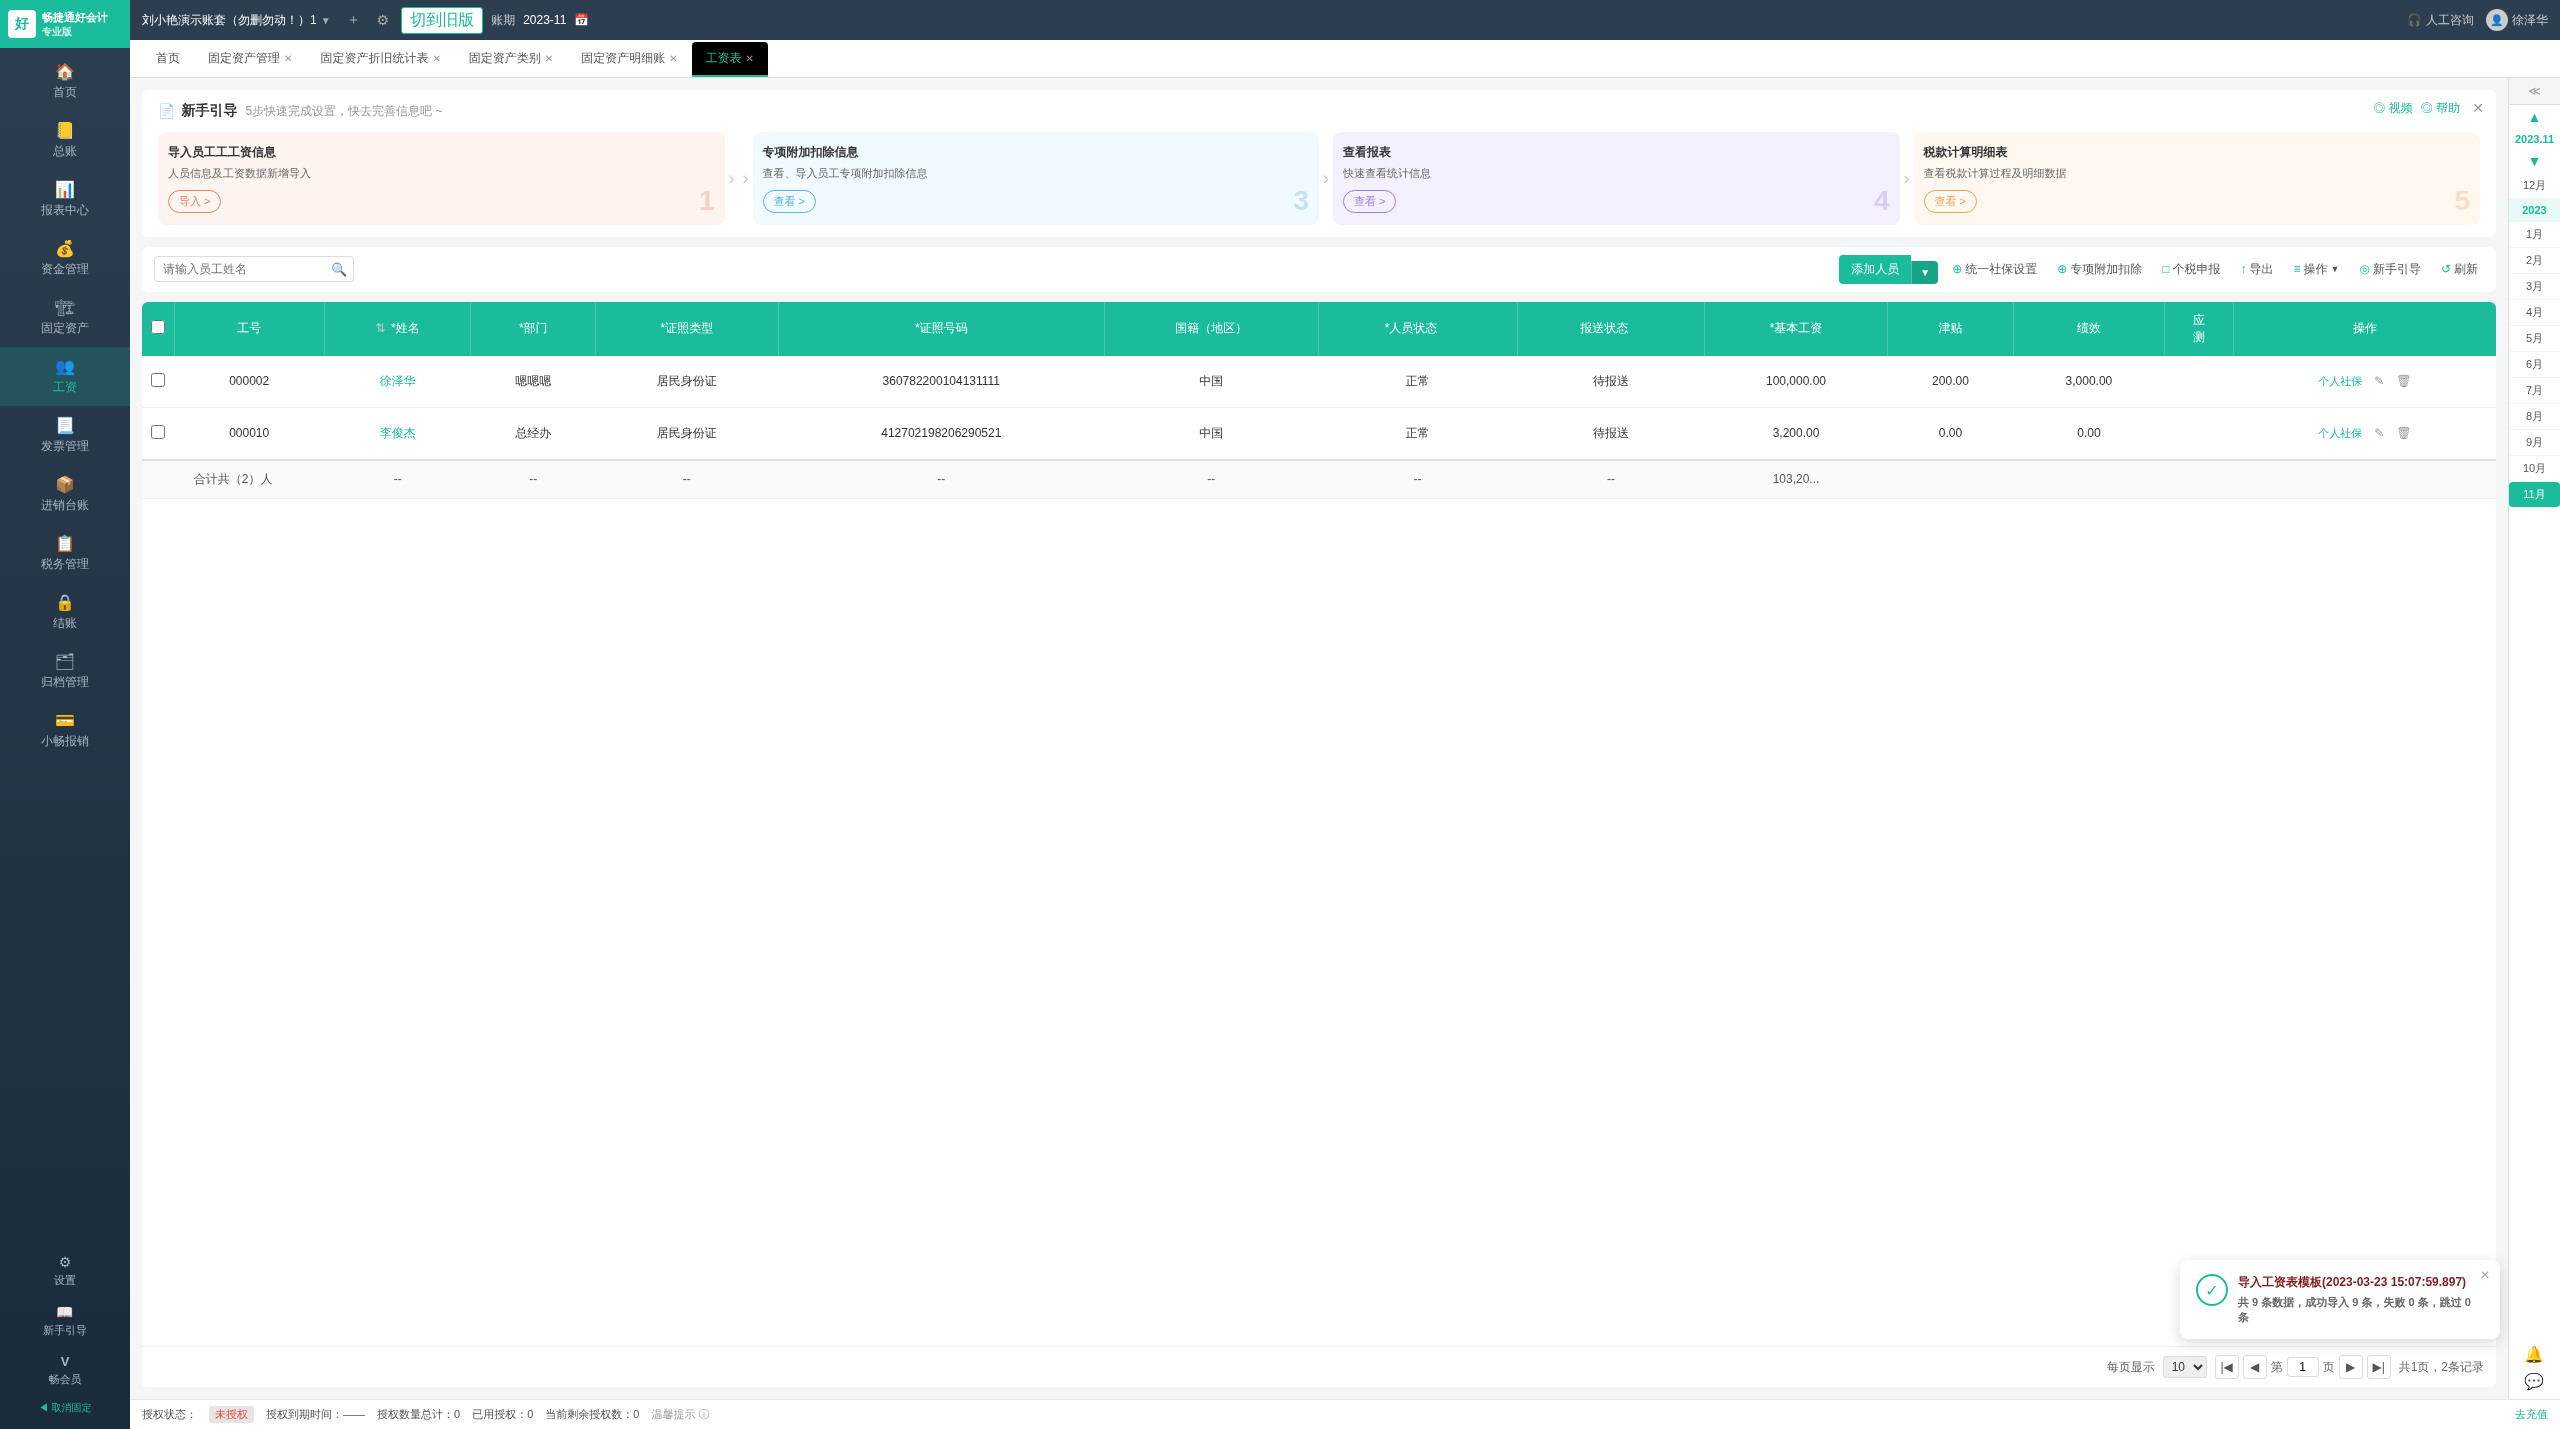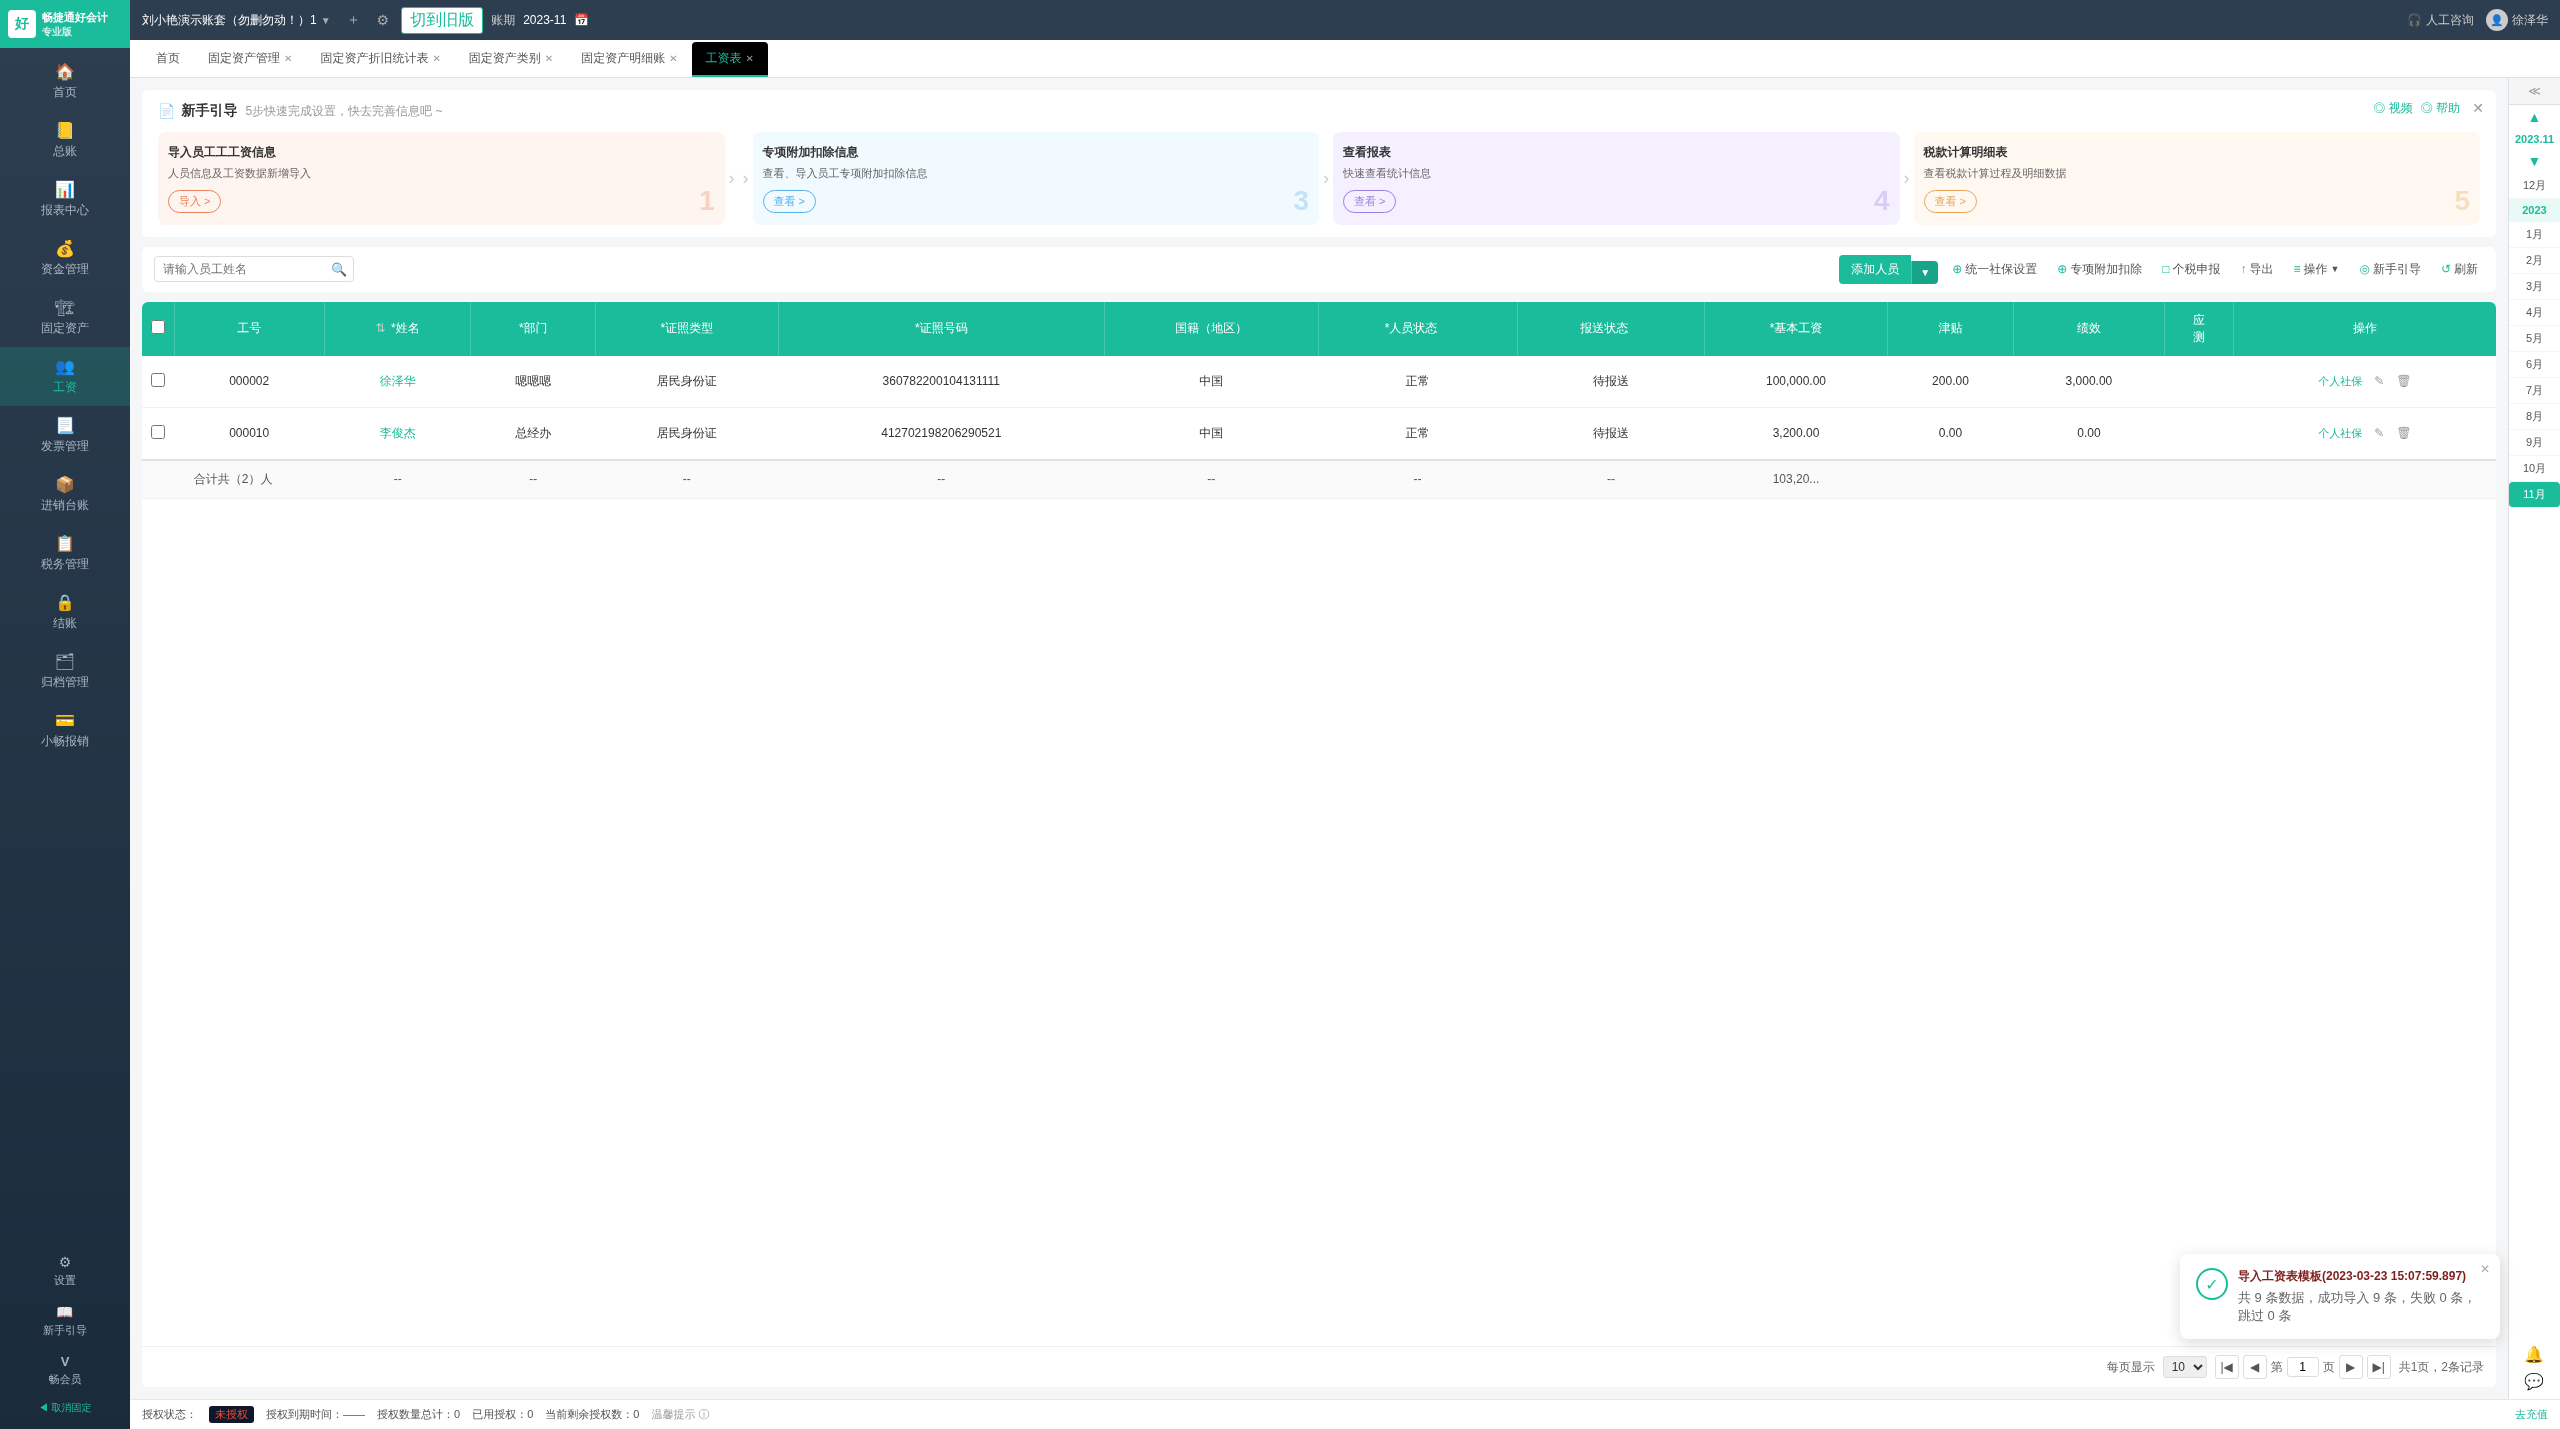--- a/index.html
+++ b/index.html
@@ -339,21 +339,21 @@
     
     .statusbar {
       background: #fff;
       border-top: 1px solid #e8e8e8;
       padding: 6px 12px;
       display: flex; align-items: center; gap: 12px;
       font-size: 11px; color: #555;
       flex-shrink: 0;
     }
     .status-badge {
-      background: #0f172a; color: #e74c3c;
+      background: #e5e5e5; color: #e74c3c;
       border-radius: 3px; padding: 1px 6px; font-size: 11px;
     }
     .status-warning { color: #999; cursor: pointer; }
     .charge-link { color: #1abc9c; cursor: pointer; margin-left: auto; }
 
     
     .right-panel {
       width: 52px;
       background: white;
       border-left: 1px solid #e0e0e0;
@@ -412,21 +412,21 @@
       z-index: 1000;
     }
     .toast-icon {
       width: 32px; height: 32px;
       border: 2px solid #1abc9c;
       border-radius: 50%;
       display: flex; align-items: center; justify-content: center;
       color: #1abc9c; font-size: 16px; flex-shrink: 0;
     }
     .toast-title { font-size: 12px; font-weight: bold; color: #7f1d1d; margin-bottom: 4px; }
-    .toast-desc { font-size: 13px; color: #666; }
+    .toast-desc { font-size: 11px; color: #666; font-weight: bold; }
     .toast-close { position: absolute; top: 8px; right: 10px; cursor: pointer; color: #aaa; font-size: 12px; }
 
     
     ::-webkit-scrollbar { width: 6px; height: 6px; }
     ::-webkit-scrollbar-track { background: #f5f5f5; }
     ::-webkit-scrollbar-thumb { background: #ccc; border-radius: 3px; }
 
     .filter-icon { color: #1abc9c; font-size: 10px; }
 
     .add-btn-group {

